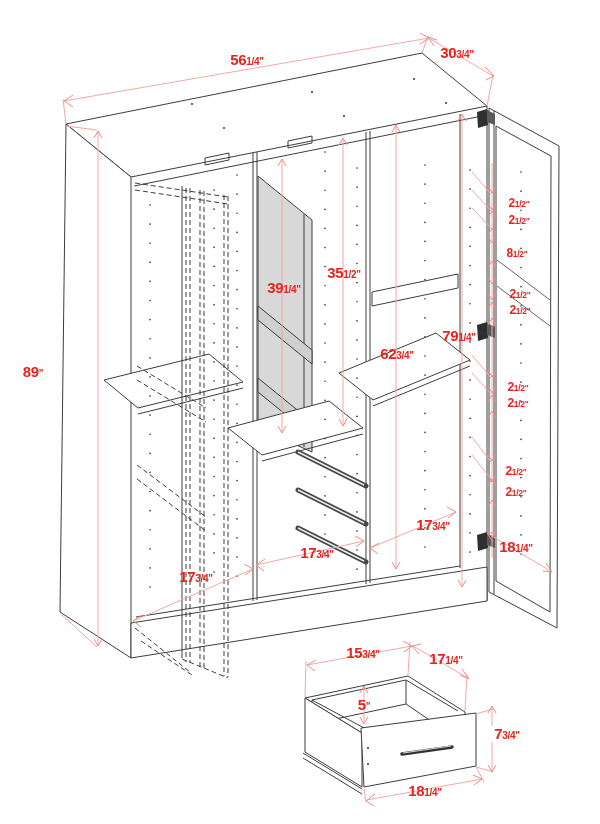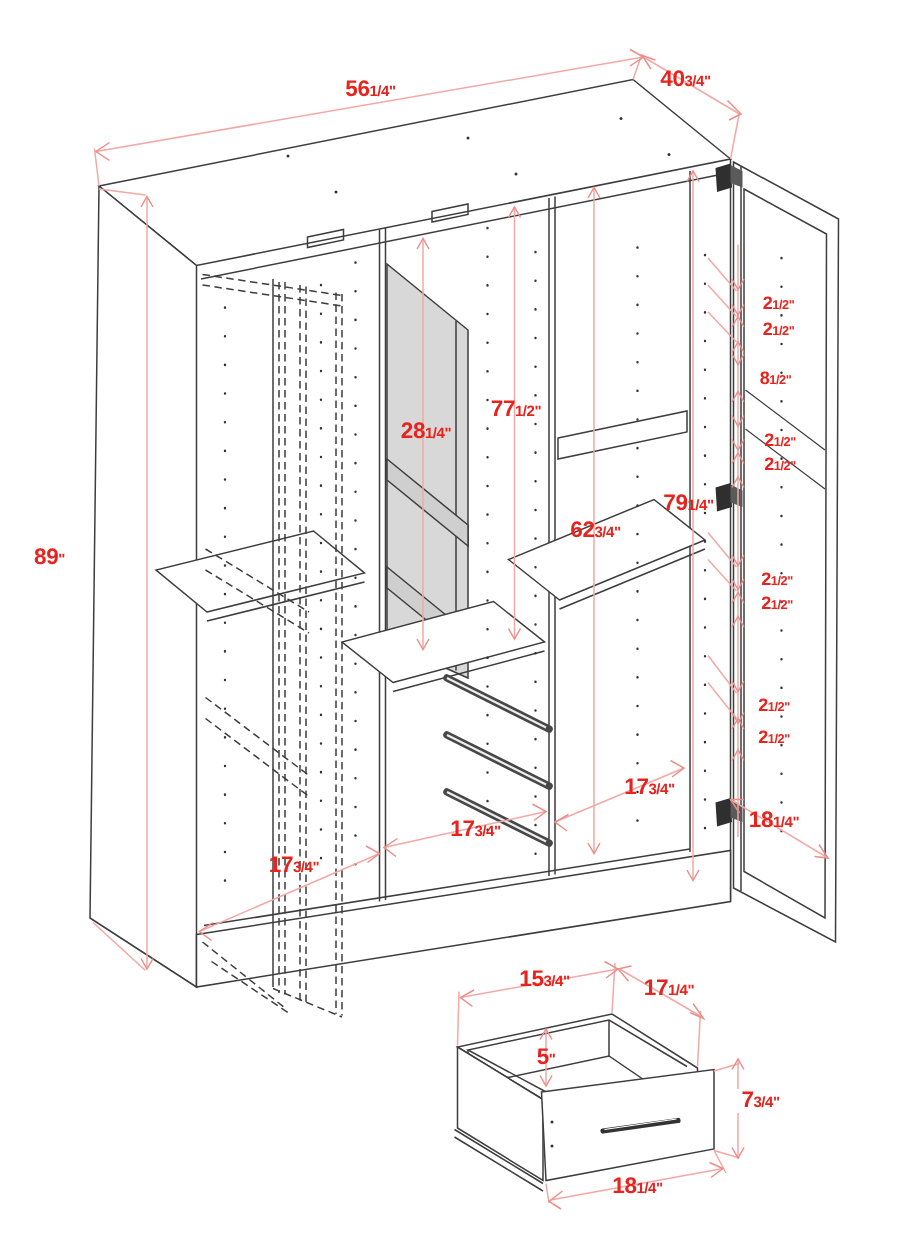--- a/index.html
+++ b/index.html
@@ -200,24 +200,24 @@
         <path d="M360,717 L364,724 L368,717"></path>
     <path d="M488,713 L492,706 L496,713"></path>
         <path d="M488,765 L492,772 L496,765"></path>
     <path d="M375,794 L366,801 L374,806"></path>
         <path d="M473,775 L482,779 L474,785"></path>
   </g>
 </svg>
 
 <div style="position:absolute;left:0;top:0;width:600px;height:824px;">
       <div class="dim lg" style="left: 247px; top: 60px;"><span class="w">56</span><span class="f">1/4"</span></div>
-      <div class="dim lg" style="left: 457px; top: 53px;"><span class="w">40</span><span class="f">3/4"</span></div>
+      <div class="dim lg" style="left: 457px; top: 53px;"><span class="w">30</span><span class="f">3/4"</span></div>
       <div class="dim lg" style="left: 33px; top: 372px;"><span class="w">89</span><span class="f">"</span></div>
-      <div class="dim lg" style="left: 284px; top: 288px;"><span class="w">28</span><span class="f">1/4"</span></div>
-      <div class="dim lg" style="left: 344px; top: 273px;"><span class="w">77</span><span class="f">1/2"</span></div>
+      <div class="dim lg" style="left: 284px; top: 288px;"><span class="w">39</span><span class="f">1/4"</span></div>
+      <div class="dim lg" style="left: 344px; top: 273px;"><span class="w">35</span><span class="f">1/2"</span></div>
       <div class="dim lg" style="left: 397px; top: 354px;"><span class="w">62</span><span class="f">3/4"</span></div>
       <div class="dim lg" style="left: 459px; top: 336px;"><span class="w">79</span><span class="f">1/4"</span></div>
       <div class="dim sm" style="left: 519px; top: 202px;"><span class="w">2</span><span class="f">1/2"</span></div>
       <div class="dim sm" style="left: 519px; top: 219px;"><span class="w">2</span><span class="f">1/2"</span></div>
       <div class="dim sm" style="left: 517px; top: 252px;"><span class="w">8</span><span class="f">1/2"</span></div>
       <div class="dim sm" style="left: 520px; top: 293px;"><span class="w">2</span><span class="f">1/2"</span></div>
       <div class="dim sm" style="left: 520px; top: 309px;"><span class="w">2</span><span class="f">1/2"</span></div>
       <div class="dim sm" style="left: 518px; top: 386px;"><span class="w">2</span><span class="f">1/2"</span></div>
       <div class="dim sm" style="left: 518px; top: 402px;"><span class="w">2</span><span class="f">1/2"</span></div>
       <div class="dim sm" style="left: 516px; top: 470px;"><span class="w">2</span><span class="f">1/2"</span></div>

